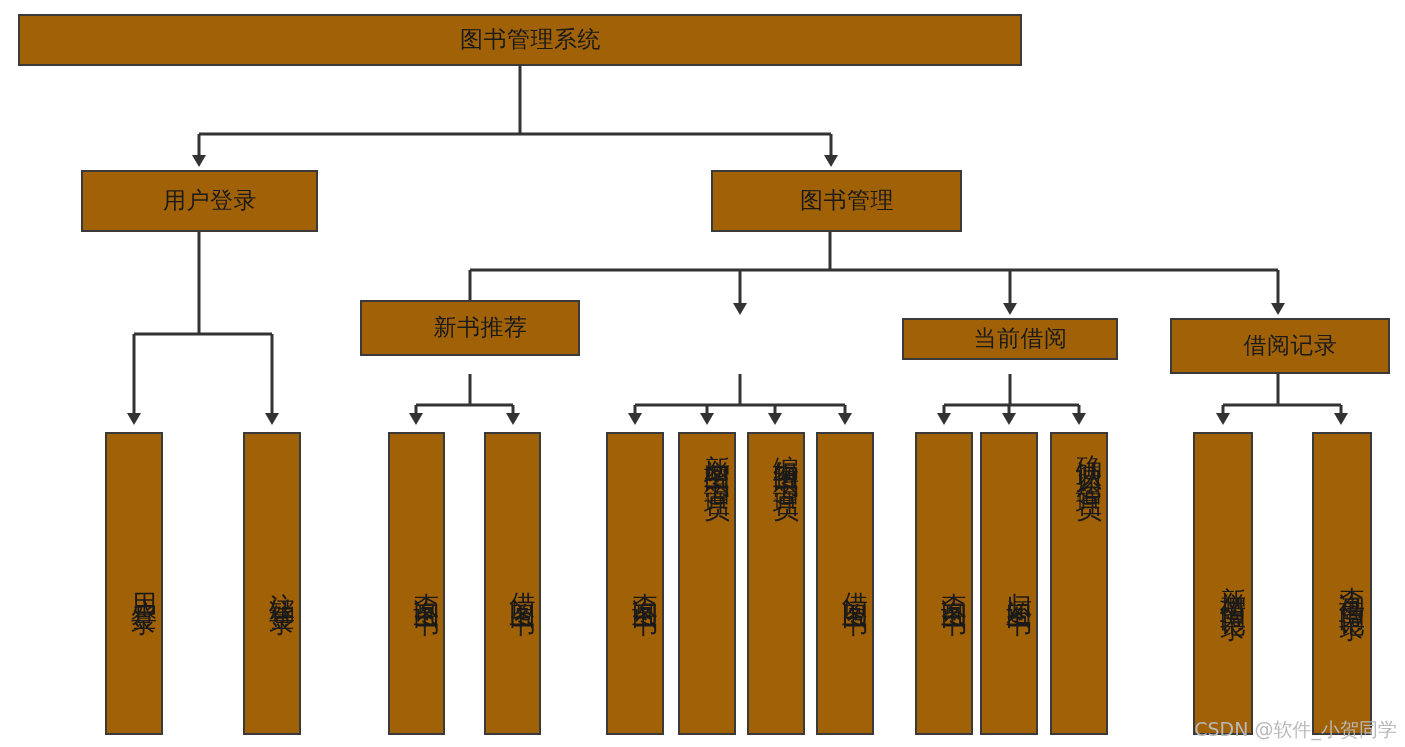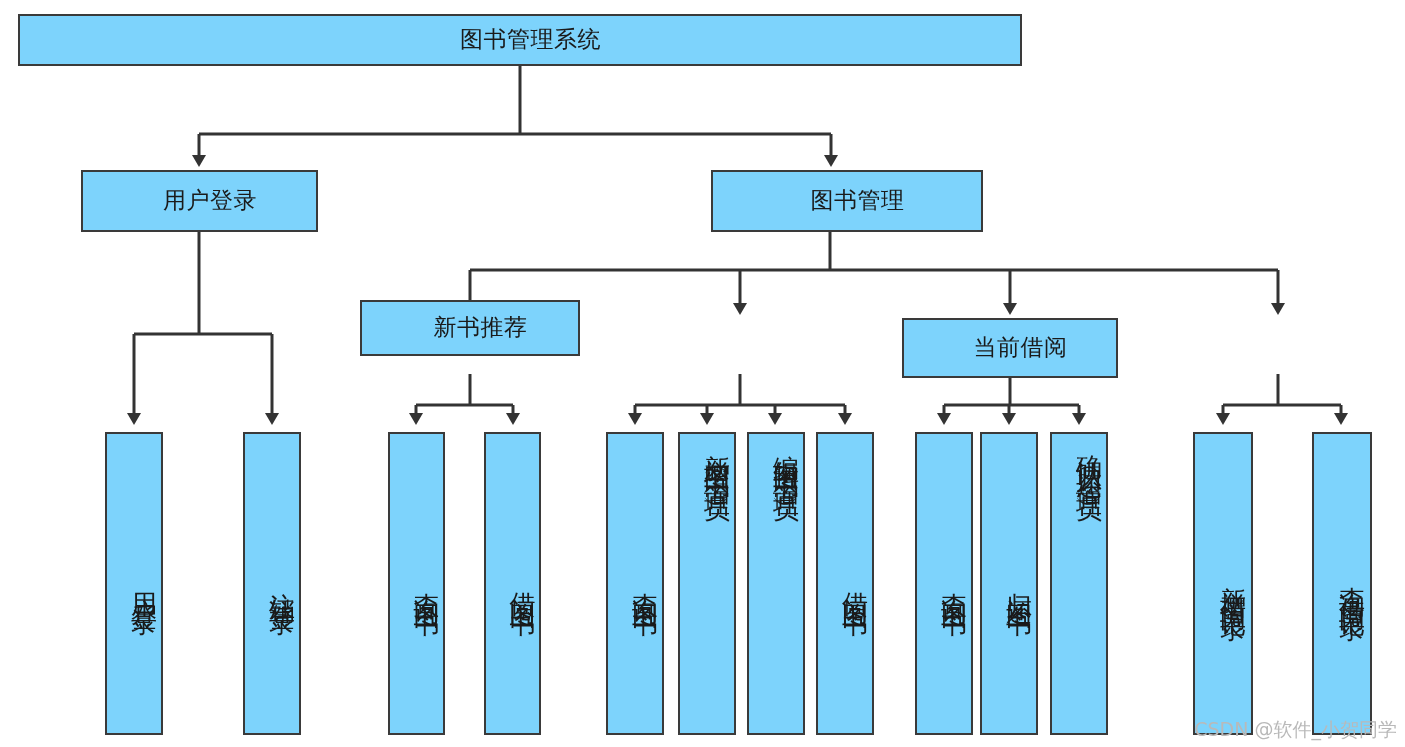--- a/index.html
+++ b/index.html
@@ -8,21 +8,21 @@
     position:relative;
     width:1405px;
     height:747px;
     background:#ffffff;
     overflow:hidden;
   }
   .box{
     position:absolute;
     box-sizing:border-box;
     border:2px solid #3a3a3a;
-    background:#7dd3fc;
+    background:#a16207;
     display:flex;
     align-items:center;
     justify-content:center;
     color:#1a1a1a;
     padding-left:21px;
   }
   .box .lbl{
     display:block;
     line-height:1.18;
     letter-spacing:0.5px;
@@ -122,29 +122,32 @@
     <path class="wire" d="M1341,405 L1341,414" marker-end="url(#ah)"></path>
   </svg>
 
   <div class="box h root" style="left:18px;top:14px;width:1004px;height:52px;">
     <span class="lbl">图书管理系统</span>
   </div>
 
   <div class="box h" style="left:81px;top:170px;width:237px;height:62px;">
     <span class="lbl">用户登录</span>
   </div>
-  <div class="box h" style="left:711px;top:170px;width:272px;height:62px;justify-content:center;">
+  <div class="box h" style="left:711px;top:170px;width:251px;height:62px;justify-content:center;">
     <span class="lbl">图书管理</span>
   </div>
 
   <div class="box h" style="left:360px;top:300px;width:220px;height:56px;">
     <span class="lbl">新书推荐</span>
   </div>
-  <div class="box h" style="left:902px;top:318px;width:216px;height:60px;align-items:center;">
+  <div class="box h" style="left:902px;top:318px;width:216px;height:42px;align-items:center;">
     <span class="lbl">当前借阅</span>
+  </div>
+  <div class="box h" style="left:1170px;top:318px;width:220px;height:56px;">
+    <span class="lbl">借阅记录</span>
   </div>
 
   <div class="box v mid" style="left:105px;top:432px;width:58px;height:303px;">
     <span class="lbl">用户登录</span>
   </div>
   <div class="box v mid" style="left:243px;top:432px;width:58px;height:303px;">
     <span class="lbl">注销登录</span>
   </div>
 
   <div class="box v mid" style="left:388px;top:432px;width:57px;height:303px;">

